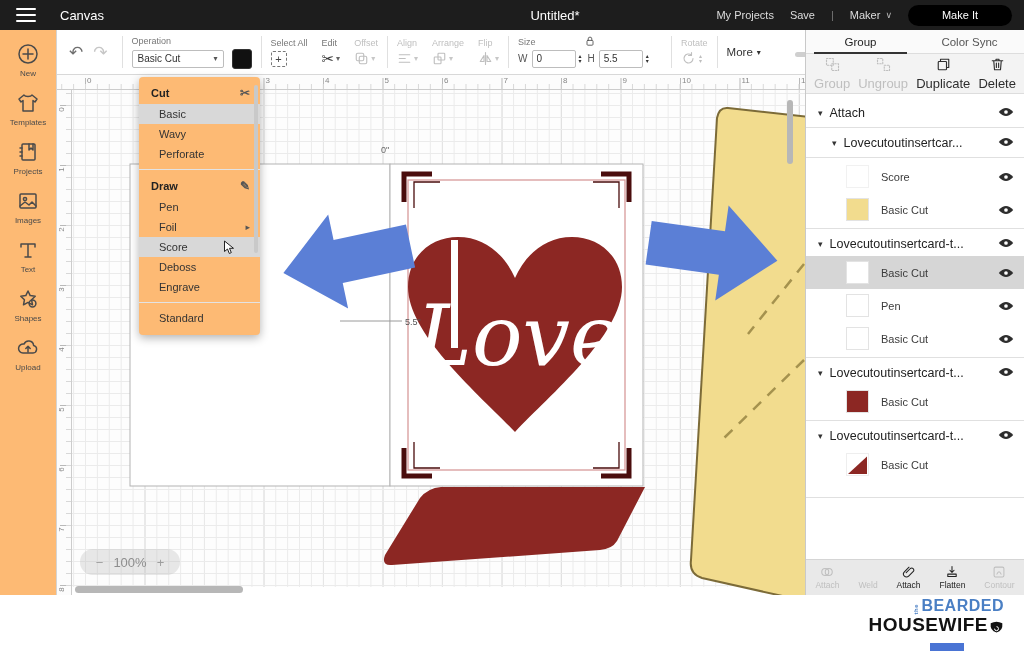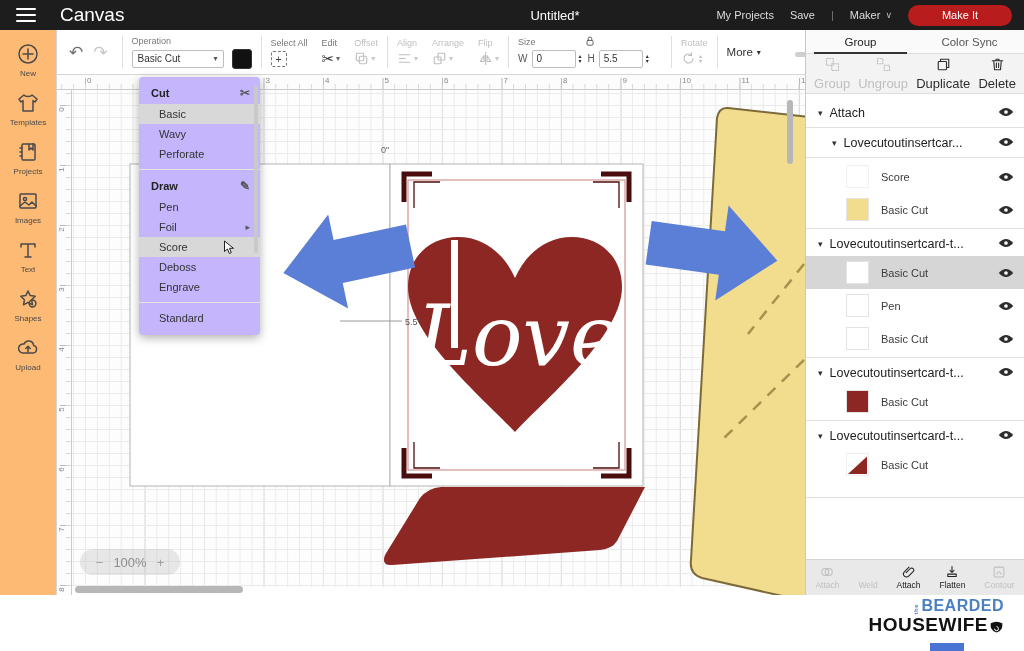--- a/index.html
+++ b/index.html
@@ -3,21 +3,21 @@
 <meta charset="utf-8">
 <style>
   * { margin:0; padding:0; box-sizing:border-box; }
   html,body { width:1024px; height:651px; background:#fff; font-family:"Liberation Sans",sans-serif; overflow:hidden; }
   .app { position:absolute; left:0; top:0; width:1024px; height:651px; background:#fff; }
 
   
   .topbar { position:absolute; left:0; top:0; width:1024px; height:30px; background:#1d1d1d; display:flex; align-items:center; color:#e8e8e8; z-index:60; }
   .hamburger { width:20px; height:14px; margin-left:16px; display:flex; flex-direction:column; justify-content:space-between; cursor:pointer; }
   .hamburger span { display:block; height:2px; background:#fff; border-radius:1px; }
-  .tb-app { margin-left:24px; font-size:19px; color:#fff; }
+  .tb-app { margin-left:24px; font-size:13px; color:#fff; }
   .tb-doc { position:absolute; left:50%; transform:translateX(-50%); font-size:13px; color:#fff; top:8px;margin-left:43px; }
   .tb-right { margin-left:auto; display:flex; align-items:center; gap:16px; margin-right:12px; font-size:11px; }
   .tb-link { color:#ddd; cursor:pointer; }
   .tb-pipe { color:#777; }
   .machine { display:flex; align-items:center; gap:5px; color:#ddd; cursor:pointer; }
   .machine .chev { font-size:9px; color:#bbb; }
   .makeit { min-width:104px; height:21px; border-radius:11px; color:#fff; font-size:11px; display:flex; align-items:center; justify-content:center; cursor:pointer; border:none; }
 
   
   .sidebar { position:absolute; left:0; top:30px; width:57px; height:565px; background:#fdba74; border-right:1px solid #d4d4d4; display:flex; flex-direction:column; align-items:center; padding-top:12px; gap:13px; z-index:40; }
@@ -68,21 +68,21 @@
       linear-gradient(to bottom,#d2d2d2 1px,transparent 1px);
     background-size:11.9px 12px,11.9px 12px,59.5px 60px,59.5px 60px;
     background-position:13px 15px,13px 15px,13px 15px,13px 15px; }
   .canvas-svg { position:absolute; left:57px; top:75px; width:748px; height:520px; z-index:10; }
   .zoom-pill { position:absolute; left:80px; top:549px; height:26px; width:100px; border-radius:13px; background:rgba(190,190,190,.35); display:flex; align-items:center; justify-content:center; gap:10px; color:#8d8d8d; z-index:12; font-size:13px; }
   .zoom-pill .zbtn { font-size:13px; opacity:.8; cursor:pointer; }
   .hscroll { position:absolute; left:75px; top:586px; width:168px; height:7px; border-radius:4px; background:#b7b7b7; z-index:12; cursor:pointer; }
   .vscroll { position:absolute; left:787px; top:100px; width:6px; height:64px; border-radius:3px; background:#b7b7b7; z-index:12; cursor:pointer; }
 
   
-  .opmenu { position:absolute; left:139px; top:77px; width:121px; background:#c4b5fd; border-radius:4px; box-shadow:0 3px 10px rgba(0,0,0,.3); z-index:50; padding:5px 0 7px 0; }
+  .opmenu { position:absolute; left:139px; top:77px; width:121px; background:#fdba74; border-radius:4px; box-shadow:0 3px 10px rgba(0,0,0,.3); z-index:50; padding:5px 0 7px 0; }
   .om-head { display:flex; align-items:center; justify-content:space-between; padding:4px 10px 4px 12px; font-size:11px; font-weight:bold; color:#222; }
   .om-head .hico { font-size:12px; color:#555; }
   .om-item { display:flex; align-items:center; justify-content:space-between; padding:4px 10px 4px 20px; font-size:11px; color:#333; cursor:pointer; position:relative; }
   .om-item.hl { background:#d8d8d8; }
   .om-item .sub { font-size:9px; color:#555; }
   .om-div { height:1px; background:#e3e3e3; margin:5px 0; }
   .om-scroll { position:absolute; right:2px; top:8px; width:4px; height:168px; background:#c9c9c9; border-radius:2px; }
   .cursor-ico { position:absolute; right:24px; top:3px; }
 
   
@@ -138,21 +138,21 @@
     <div class="tb-app">Canvas</div>
     <div class="tb-doc">Untitled*</div>
     <div class="tb-right">
       <span class="tb-link">My Projects</span>
       <span class="tb-link">Save</span>
       <span class="tb-pipe">|</span>
       <span class="machine">
         <span>Maker</span>
         <span class="chev">∨</span>
       </span>
-      <button class="makeit" style="background: #b91c1c;">Make It</button>
+      <button class="makeit" style="background: #000000;">Make It</button>
     </div>
   </header>
 
   <aside class="sidebar">
     <div class="side-item">
       <svg class="svgi" viewBox="0 0 24 24">
           <circle cx="12" cy="12" r="9"></circle>
           <path d="M12,7 v10 M7,12 h10"></path>
         </svg>
       <span class="side-label">New</span>

